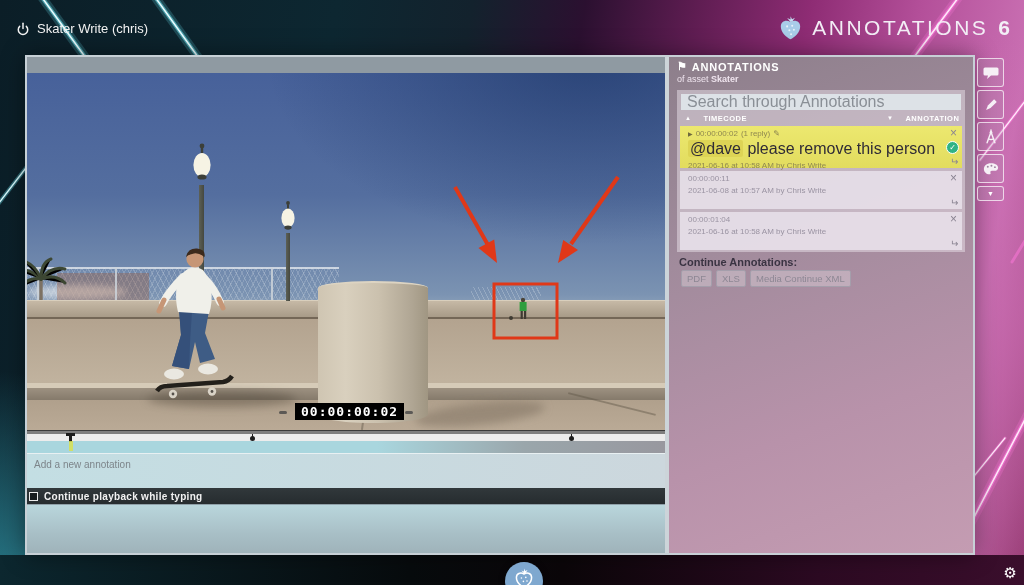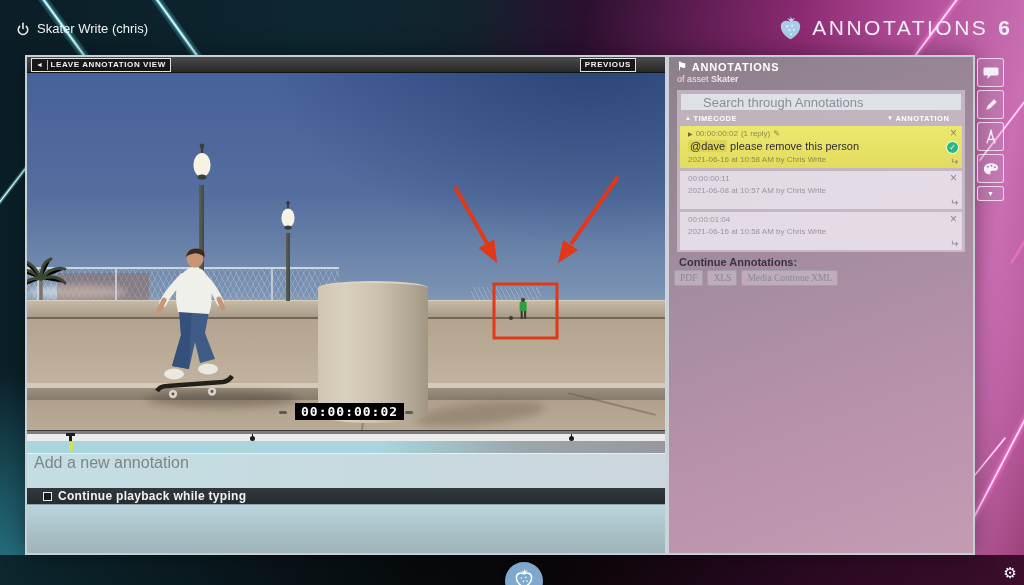--- a/index.html
+++ b/index.html
@@ -99,71 +99,71 @@
   #playhead .ph-tail { position:absolute; left:2.5px; top:8px; width:4px; height:10px; background:rgba(216,224,82,.85); }
   .tl-marker { position:absolute; top:4px; width:5px; height:7px; cursor:pointer; }
   .tl-marker .dot { position:absolute; left:0; top:2px; width:5px; height:5px; border-radius:50%; background:#1c1c1c; }
   .tl-marker .stem { position:absolute; left:2px; top:0; width:1px; height:3px; background:#1c1c1c; }
   #marker-2 { left:223px; } #marker-3 { left:542px; }
 
   
   #anno-input-wrap { position:absolute; left:0; top:396px; width:638px; height:35px;
     background:linear-gradient(90deg,#c3dee3,#ccd7dd); border-top:1px solid #e8f0f2; }
   #anno-input { width:100%; height:100%; border:none; background:transparent; outline:none;
-    font-family:"Liberation Sans", sans-serif; font-size:16px; color:#4c555a; padding:4px 7px 22px; }
+    font-family:"Liberation Sans", sans-serif; font-size:10px; color:#4c555a; padding:4px 7px 22px; }
   #anno-input::placeholder { color:#7d858a; }
   #typing-bar { position:absolute; left:0; top:431px; width:752px; height:16px;
-    background:linear-gradient(#31383b,#262c2f); display:flex; align-items:center; padding-left:16px;
-    color:#f2f2f2; font-size:12px; font-weight:bold; letter-spacing:.3px; }
+    background:linear-gradient(#31383b,#262c2f); display:flex; align-items:center; padding-left:2px;
+    color:#f2f2f2; font-size:10px; font-weight:bold; letter-spacing:.3px; }
   #typing-checkbox { width:9px; height:9px; border:1.5px solid #eaeaea; background:#171c1e; margin-right:6px; cursor:pointer; }
   #below-area { position:absolute; left:0; top:447px; width:638px; height:49px;
     background:linear-gradient(#b9d6dc,#a8bfc6 60%,#9fb3ba); border-top:1px solid #8fa0a8; }
   #col-divider { position:absolute; left:638px; top:0; width:4px; height:496px; background:#ccd4d9; }
 
   
   #panel { position:absolute; left:642px; top:0; width:304px; height:496px; overflow:hidden;
     background:linear-gradient(160deg,#8d7f8b 0%,#a18b9c 35%,#b892aa 70%,#c49cb2 100%); }
   #panel-header { position:absolute; left:8px; top:3px; color:#fff; }
   #panel-title-row { display:flex; align-items:center; gap:4px; font-size:11px; font-weight:bold; letter-spacing:.8px; }
   #panel-subtitle { font-size:9px; color:#efe4ee; margin-top:1px; }
   #panel-subtitle b { font-weight:bold; }
 
   #panel-box { position:absolute; left:8px; top:33px; width:288px; height:162px;
     background:rgba(233,226,234,.5); }
   #search-input { position:absolute; left:4px; top:4px; width:280px; height:16px; border:none; outline:none;
-    background:#dde2e7; font-family:"Liberation Sans", sans-serif; font-size:13px; color:#555; padding:0 22px; }
+    background:#dde2e7; font-family:"Liberation Sans", sans-serif; font-size:16px; color:#555; padding:0 6px; }
   #search-input::placeholder { color:#8a8f96; }
   #cols-row { position:absolute; left:4px; top:22px; width:280px; height:12px; display:flex;
     color:#fff; font-size:7.5px; font-weight:bold; letter-spacing:.5px; align-items:center; }
-  .col { display:flex; align-items:center; gap:2px; }
+  .col { display:flex; align-items:center; gap:12px; }
   .col .sort-glyph { font-size:6px; }
   #col-timecode { width:118px; padding-left:4px; }
   #col-date { width:88px;margin-top:37px; }
 
   .card { position:absolute; left:3px; width:282px; background:rgba(236,229,238,.78);
     padding:3px 20px 3px 8px; cursor:pointer; }
   #card-0 { top:36px; height:42px; background:linear-gradient(#ece86f,#e2dc5e); }
   #card-1 { top:81px; height:38px; }
   #card-2 { top:122px; height:38px; }
   .card-l1 { font-size:8px; color:#9a93a2; display:flex; align-items:center; gap:3px; }
   #card-0 .card-l1, #card-0 .card-l3 { color:#8f8850; }
   .expand-glyph { font-size:6px; color:#6f6a3e; }
   .pencil-glyph { font-size:8px; color:#8f8850; }
-  .card-l2 { font-size:11px; color:#2f2b36; margin-top:2px; white-space:nowrap; }
+  .card-l2 { font-size:16px; color:#2f2b36; margin-top:2px; white-space:nowrap; }
   .mention { background:#f2e766; padding:0 2px; border-radius:2px; }
   #card-0 .mention { background:#ddd455; }
   .card-l3 { font-size:8px; color:#9a93a2; margin-top:2.5px; }
   .card-close { position:absolute; right:5px; top:1px; font-size:12px; color:#8a8492; cursor:pointer; line-height:12px; }
   .card-reply { position:absolute; right:4px; bottom:1px; font-size:10px; color:#8a8492; cursor:pointer; transform:scaleX(-1); }
   .card-check { position:absolute; right:3px; top:15px; width:13px; height:13px; border-radius:50%;
     background:#2fb385; border:1px solid #fff; color:#fff; font-size:8px; line-height:11px;
     text-align:center; cursor:pointer; }
 
   #download-label { position:absolute; left:10px; top:199px; font-size:11px; font-weight:bold; color:#3a3342; }
-  #download-row { position:absolute; left:5px; top:213px; display:flex; gap:4px;font-family:Liberation Serif, serif; }
+  #download-row { position:absolute; left:12px; top:213px; display:flex; gap:4px; }
   .dl-btn { border:1px solid #a49eab; border-radius:2px; background:rgba(255,255,255,.28);
     color:#8d8794; font-size:9.5px; padding:2px 5px; cursor:pointer; }
 
   
   #side-toolbar { position:absolute; left:977px; top:58px; width:27px; display:flex; flex-direction:column; gap:3px; }
   .tool-btn { width:27px; height:29px; border:1px solid rgba(255,255,255,.7); border-radius:3px;
     background:rgba(180,150,180,.28); display:flex; align-items:center; justify-content:center; cursor:pointer; }
   .tool-btn.small { height:15px; color:#fff; font-size:7px; }
 
   
@@ -224,29 +224,20 @@
         <circle cx="12.5" cy="18" r=".9"></circle>
       </g>
     </svg>
     <span class="brand-text">ANNOTATIONS</span>
     <span class="brand-ver">6</span>
   </div>
 
   <div id="window">
     <div id="win-inner">
 
-      <div id="video-topbar">
-        <div class="bar-btn" id="leave-btn">
-          <span class="back-glyph">◄</span>
-          <span>LEAVE ANNOTATION VIEW</span>
-        </div>
-        <div class="bar-btn" id="previous-btn">
-          <span>PREVIOUS</span>
-        </div>
-      </div>
 
       <div id="video">
         <div class="abs" id="cloud"></div>
 
         <div class="abs" id="fence-rail"></div>
         <div class="abs" id="fence"></div>
         <div class="abs" id="fence-orange"></div>
         <div class="abs fence-post" style="left:10px"></div>
         <div class="abs fence-post" style="left:88px"></div>
         <div class="abs fence-post" style="left:166px"></div>

